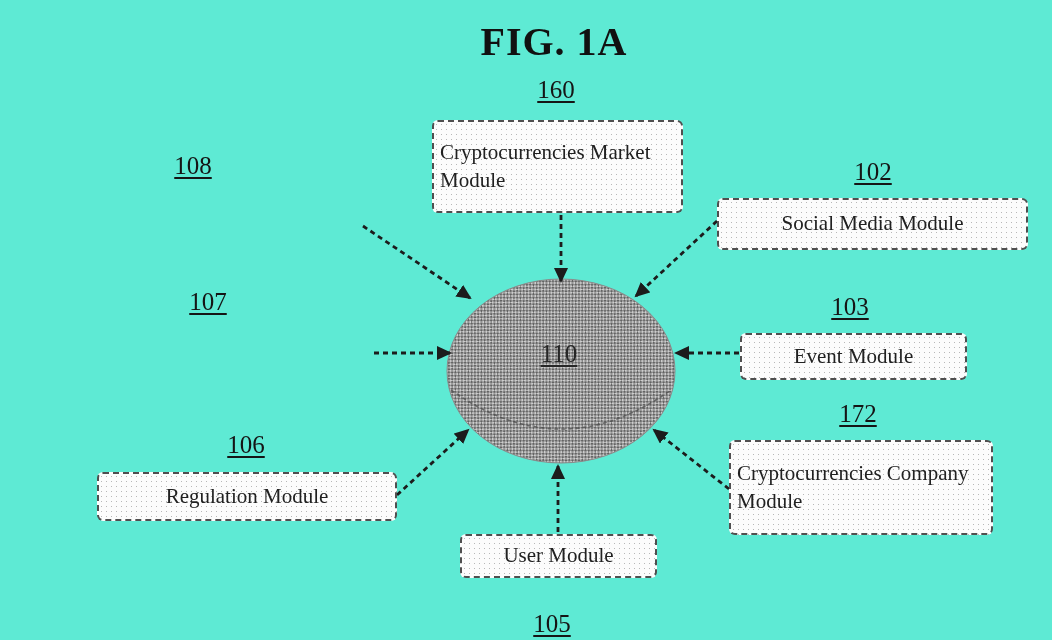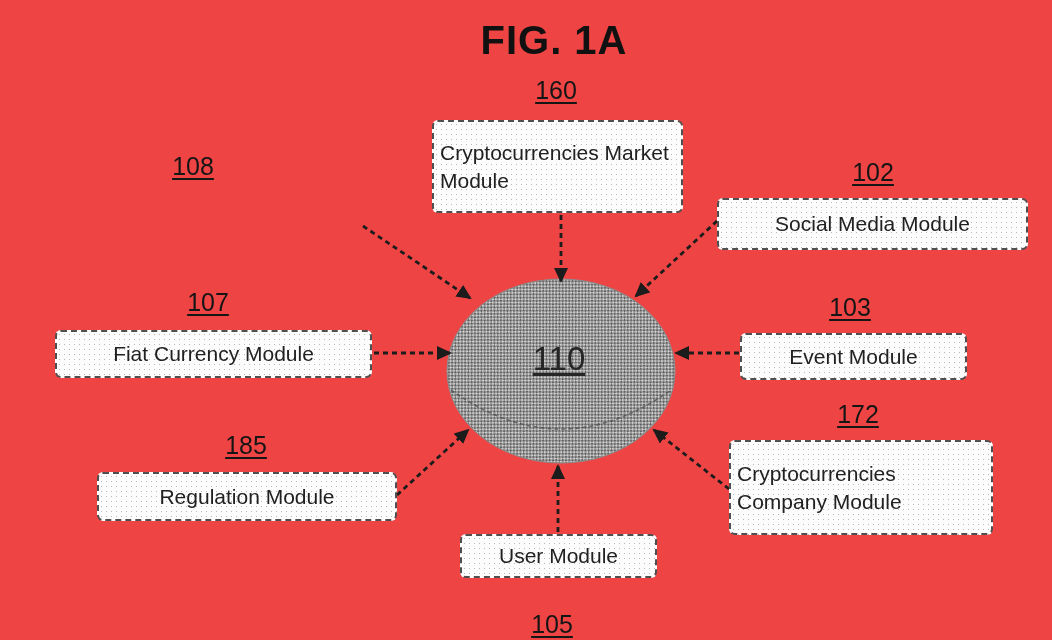--- a/index.html
+++ b/index.html
@@ -1,20 +1,20 @@
 <!DOCTYPE html>
 <html><head>
 <meta charset="utf-8">
 <style>
   html,body{margin:0;padding:0;background:#ffffff;}
   #canvas{
     position:relative;
     width:1052px;height:640px;
-    background:#ef4444;
-    font-family:Liberation Sans, sans-serif;
+    background:#5eead4;
+    font-family:Liberation Serif, serif;
     overflow:hidden;
   }
   #diagram-svg{position:absolute;left:0;top:0;width:1052px;height:640px;}
   .fig-title{
     position:absolute;left:398px;top:18px;width:312px;
     text-align:center;font-size:40px;font-weight:bold;color:#111;
     letter-spacing:1px;
   }
   .ref{
     position:absolute;text-align:center;
@@ -29,21 +29,21 @@
     background-color:#fcfcfc;
     background-image:radial-gradient(circle,#b8b8b8 0.9px,transparent 1px);
     background-size:5px 5px;
     display:flex;align-items:center;justify-content:center;
     font-size:21px;line-height:1.3;color:#212121;
     box-sizing:border-box;
     padding:2px 6px;
   }
   .hub-ref{
     position:absolute;left:519px;top:340px;width:80px;
-    text-align:center;font-size:33px;color:#262626;
+    text-align:center;font-size:25px;color:#262626;
     text-decoration:underline;text-underline-offset:3px;
   }
 </style>
 </head>
 <body>
 
 <div id="canvas">
 
   <svg id="diagram-svg" viewBox="0 0 1052 640">
     <defs>
@@ -73,23 +73,22 @@
   <div class="fig-title">FIG. 1A</div>
 
   <div class="hub-ref">110</div>
 
   <div class="ref" style="left:516px;top:76px;width:80px;">160</div>
   <div class="box" style="left:432px;top:120px;width:251px;height:93px;">Cryptocurrencies Market Module</div>
 
   <div class="ref" style="left:153px;top:152px;width:80px;">108</div>
 
   <div class="ref" style="left:168px;top:288px;width:80px;">107</div>
-  <div class="box" style="left:55px;top:330px;width:317px;height:48px;">Fiat Currency Module</div>
 
-  <div class="ref" style="left:206px;top:431px;width:80px;">185</div>
+  <div class="ref" style="left:206px;top:431px;width:80px;">106</div>
   <div class="box" style="left:460px;top:534px;width:197px;height:44px;">User Module</div>
 
   <div class="box" style="left:97px;top:472px;width:300px;height:49px;">Regulation Module</div>
   <div class="ref" style="left:512px;top:610px;width:80px;">105</div>
 
   <div class="ref" style="left:833px;top:158px;width:80px;">102</div>
   <div class="box" style="left:717px;top:198px;width:311px;height:52px;">Social Media Module</div>
 
   <div class="ref" style="left:810px;top:293px;width:80px;">103</div>
   <div class="box" style="left:740px;top:333px;width:227px;height:47px;">Event Module</div>

